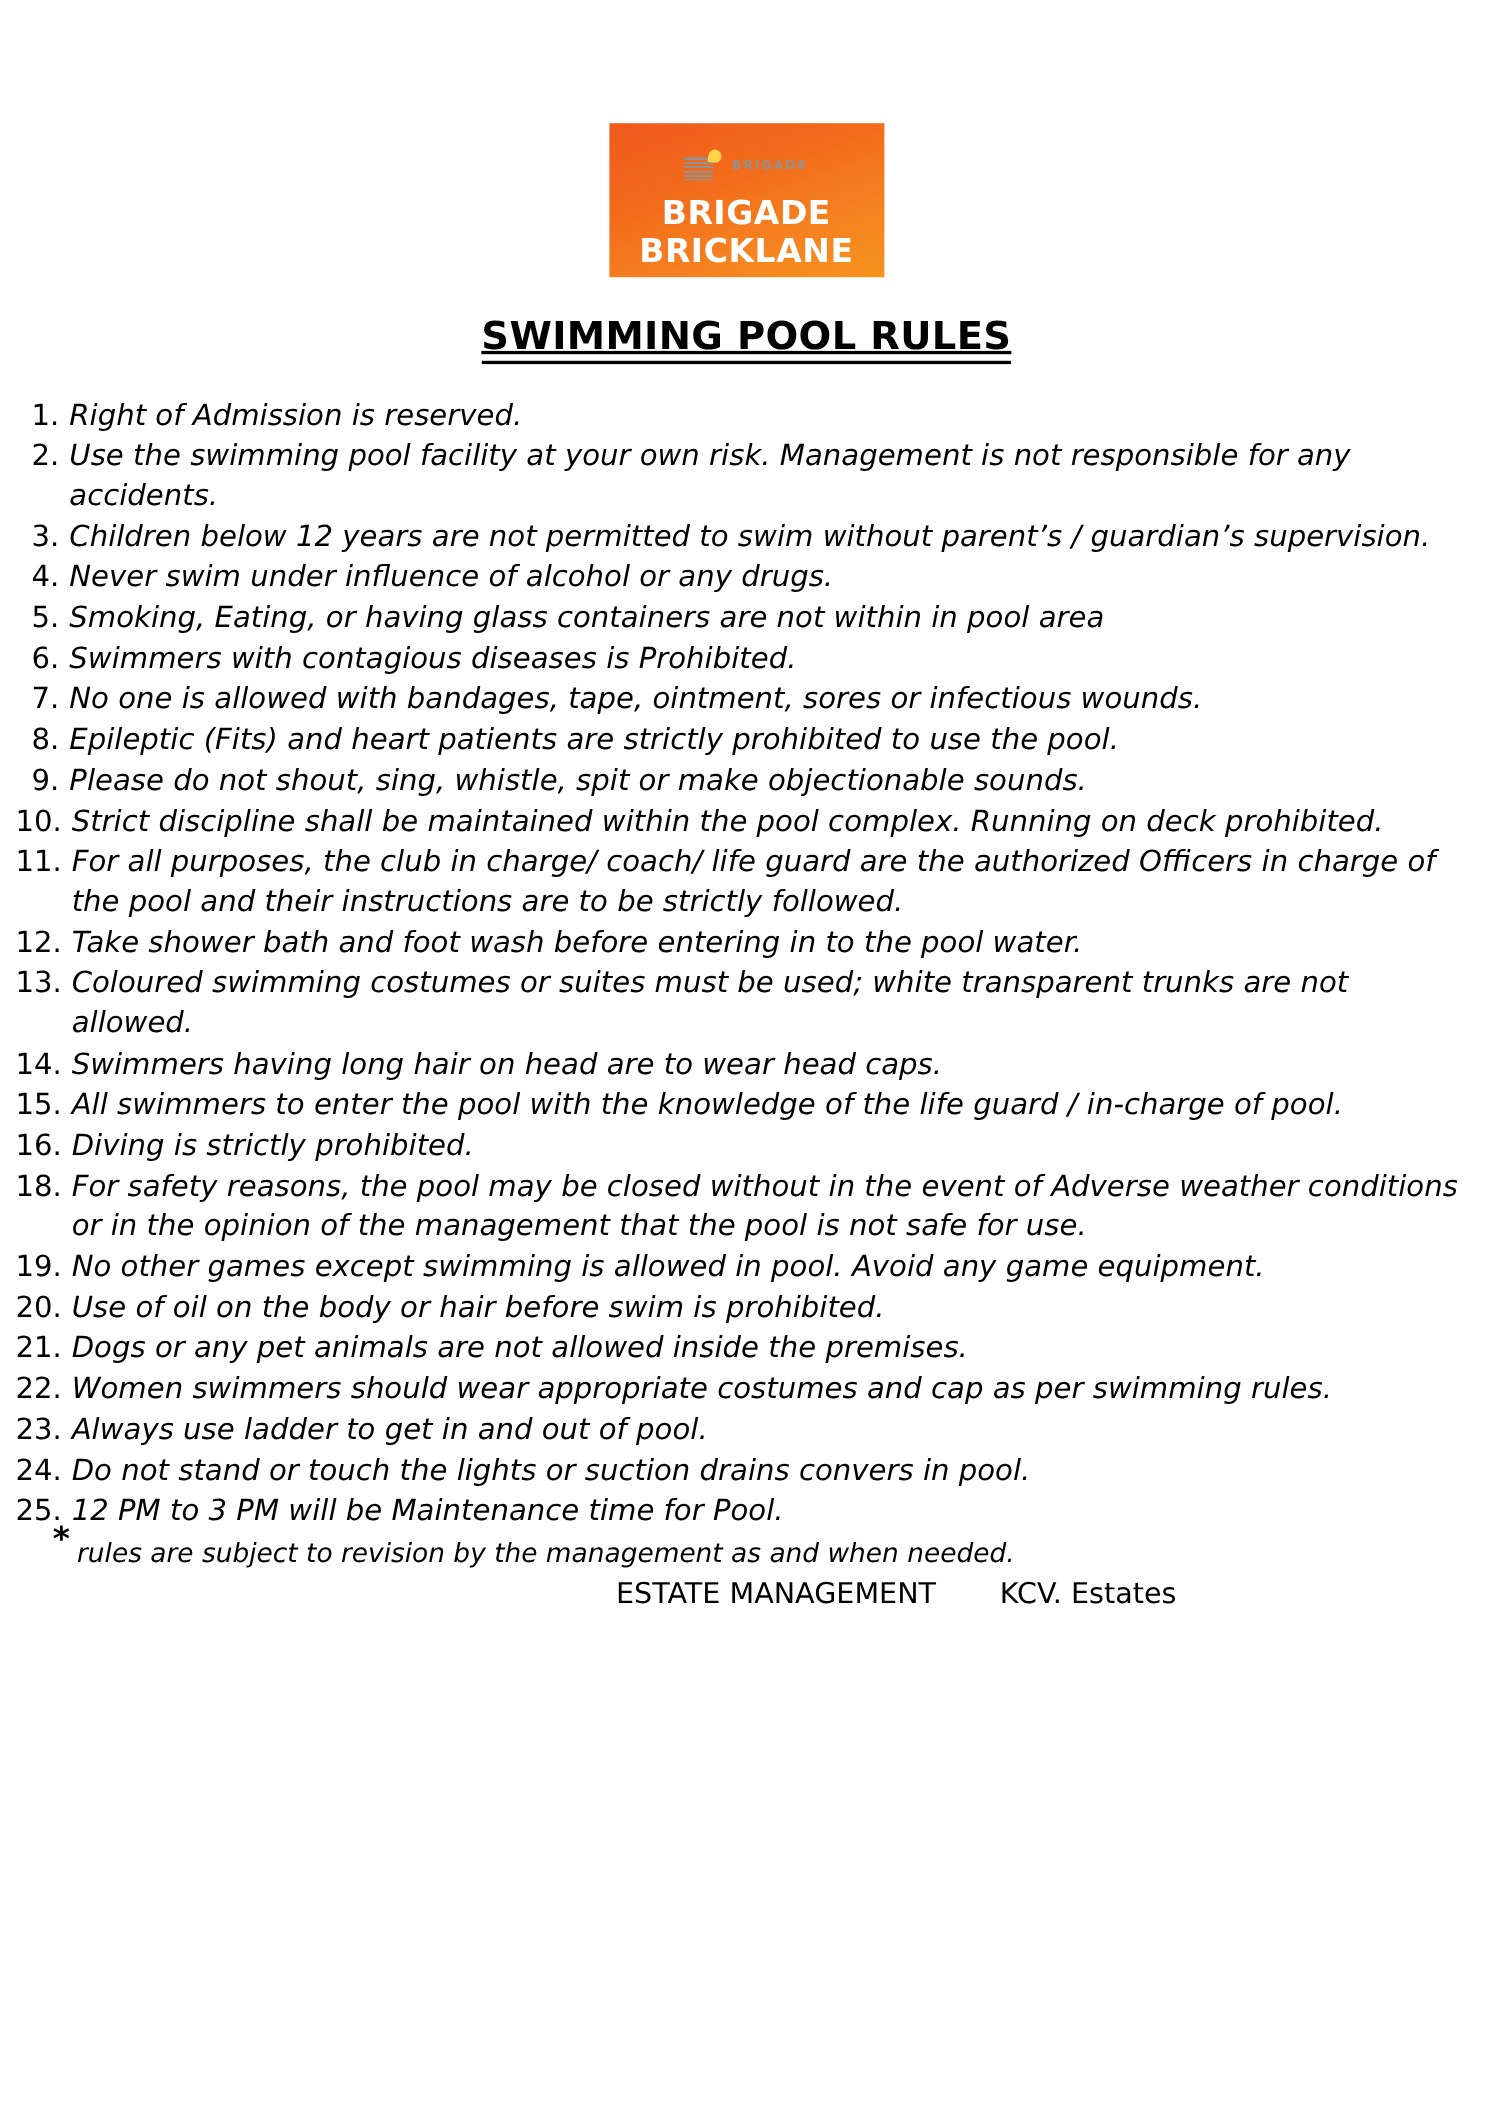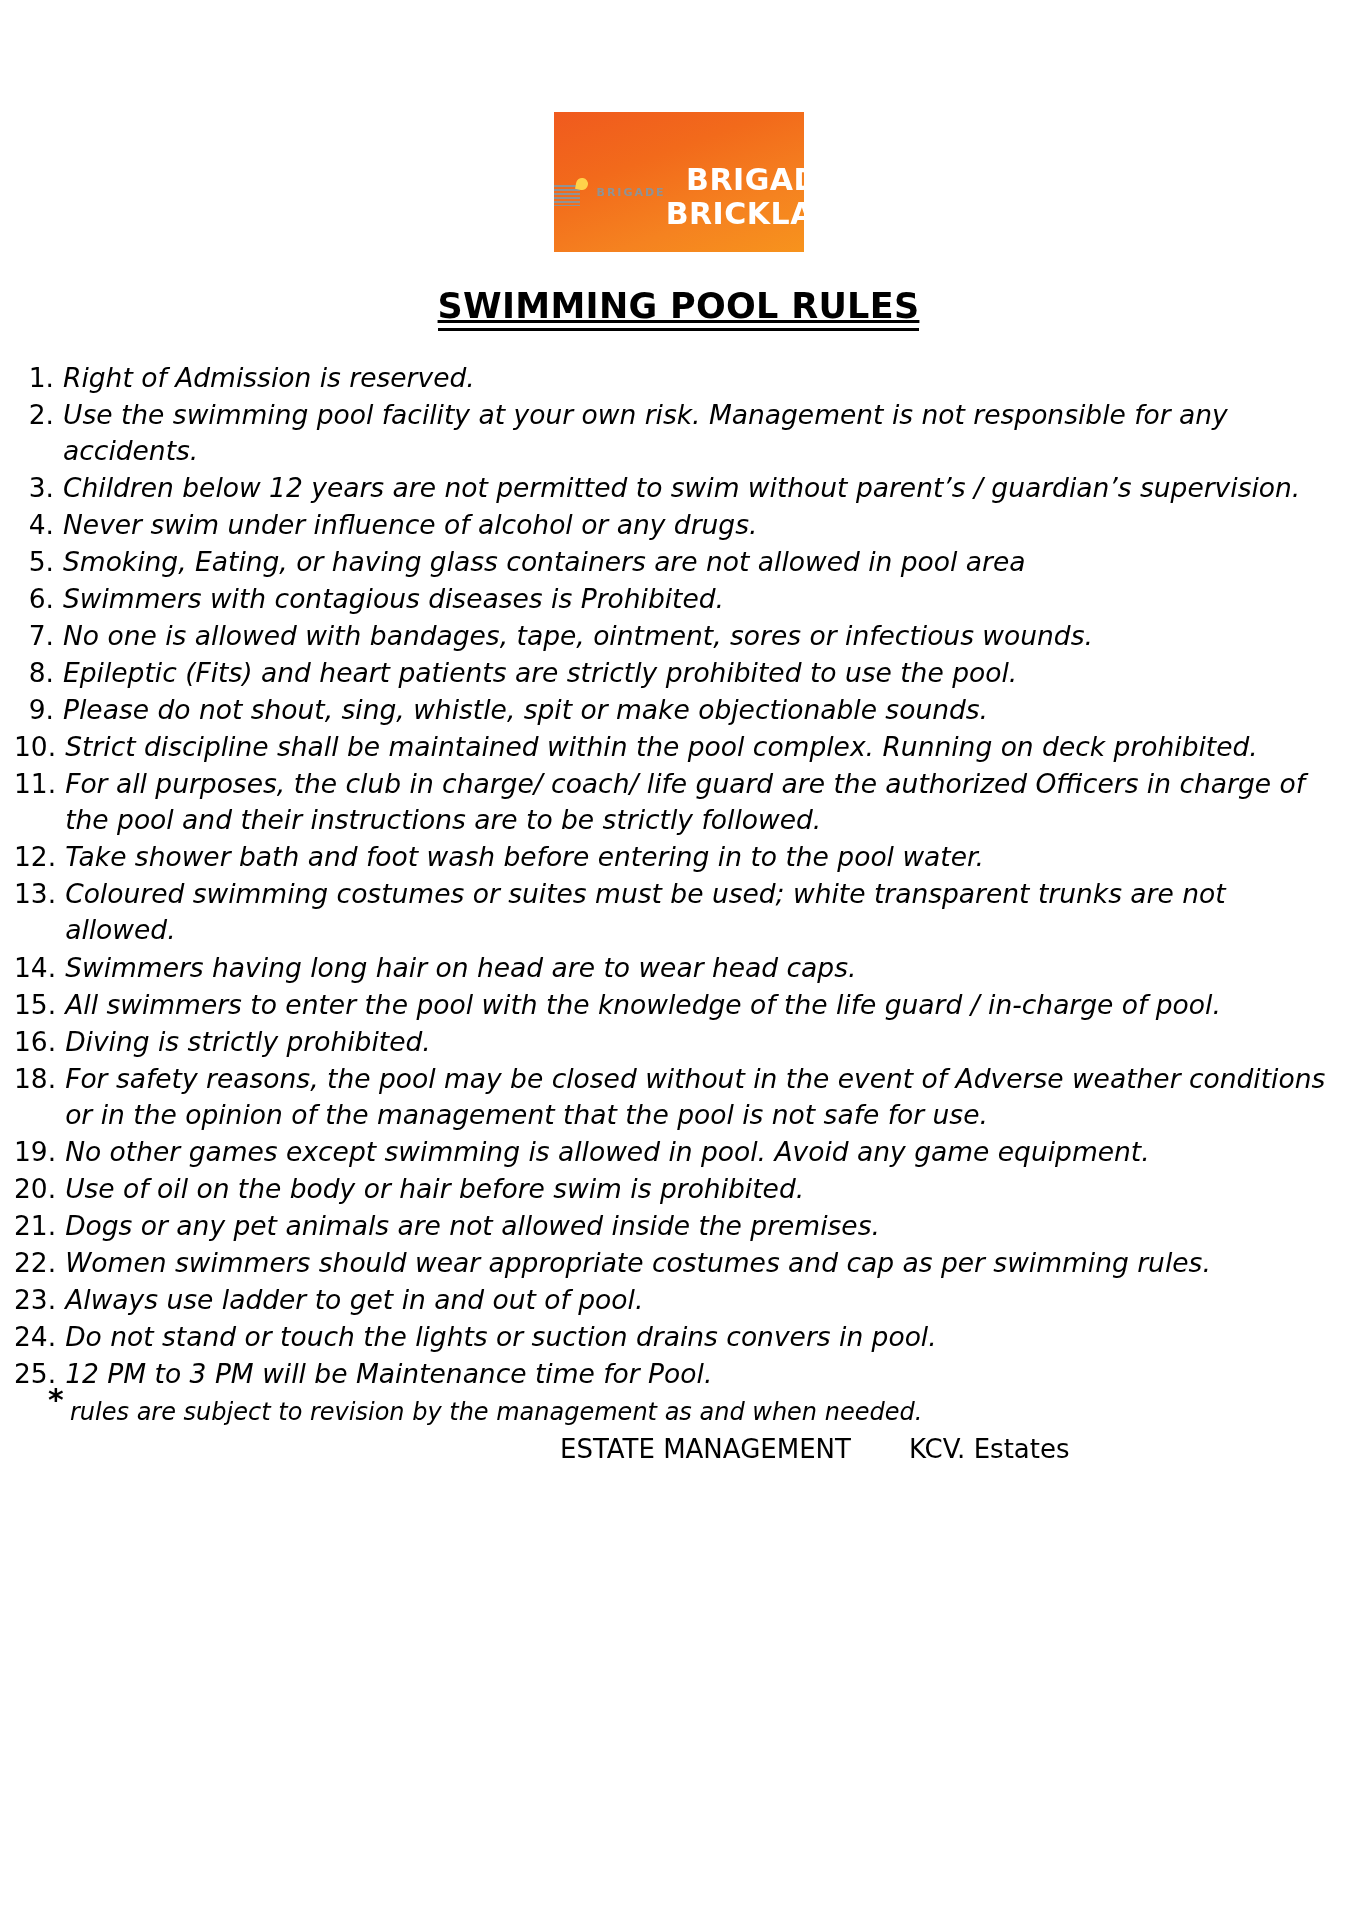--- a/index.html
+++ b/index.html
@@ -27,21 +27,21 @@
     display: flex;
     justify-content: center;
     padding-top: 112px;
   }
   .logo {
     width: 250px;
     height: 140px;
     background: linear-gradient(160deg, #f05a1e 0%, #f26a1b 35%, #f58220 70%, #f7931d 100%);
     position: relative;
     display: flex;
-    flex-direction: row;
+    flex-direction: column;
     align-items: center;
     justify-content: flex-start;
     box-sizing: border-box;
     padding-top: 20px;
   }
   .logo-top {
     display: flex;
     align-items: center;
     gap: 9px;
     height: 36px;
@@ -198,21 +198,21 @@
       <li class="rule">
         <span class="num">3.</span>
         <span class="txt">Children below 12 years are not permitted to swim without parent’s / guardian’s supervision.</span>
       </li>
       <li class="rule">
         <span class="num">4.</span>
         <span class="txt">Never swim under influence of alcohol or any drugs.</span>
       </li>
       <li class="rule">
         <span class="num">5.</span>
-        <span class="txt">Smoking, Eating, or having glass containers are not allowed in pool area</span>
+        <span class="txt">Smoking, Eating, or having glass containers are not within in pool area</span>
       </li>
       <li class="rule">
         <span class="num">6.</span>
         <span class="txt">Swimmers with contagious diseases is Prohibited.</span>
       </li>
       <li class="rule">
         <span class="num">7.</span>
         <span class="txt">No one is allowed with bandages, tape, ointment, sores or infectious wounds.</span>
       </li>
       <li class="rule">

